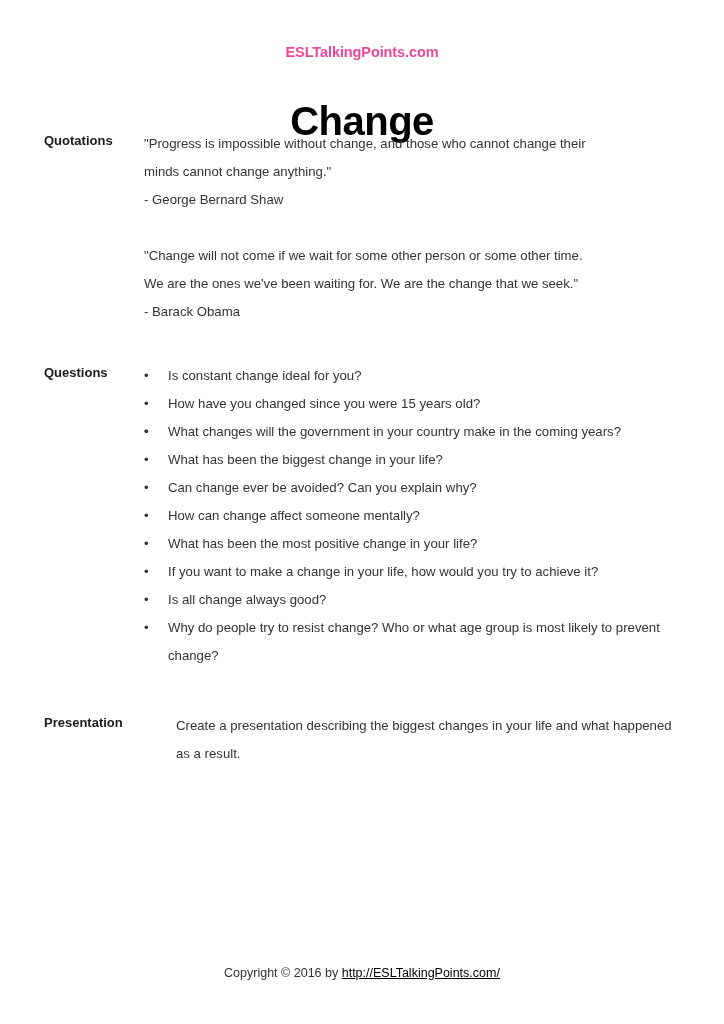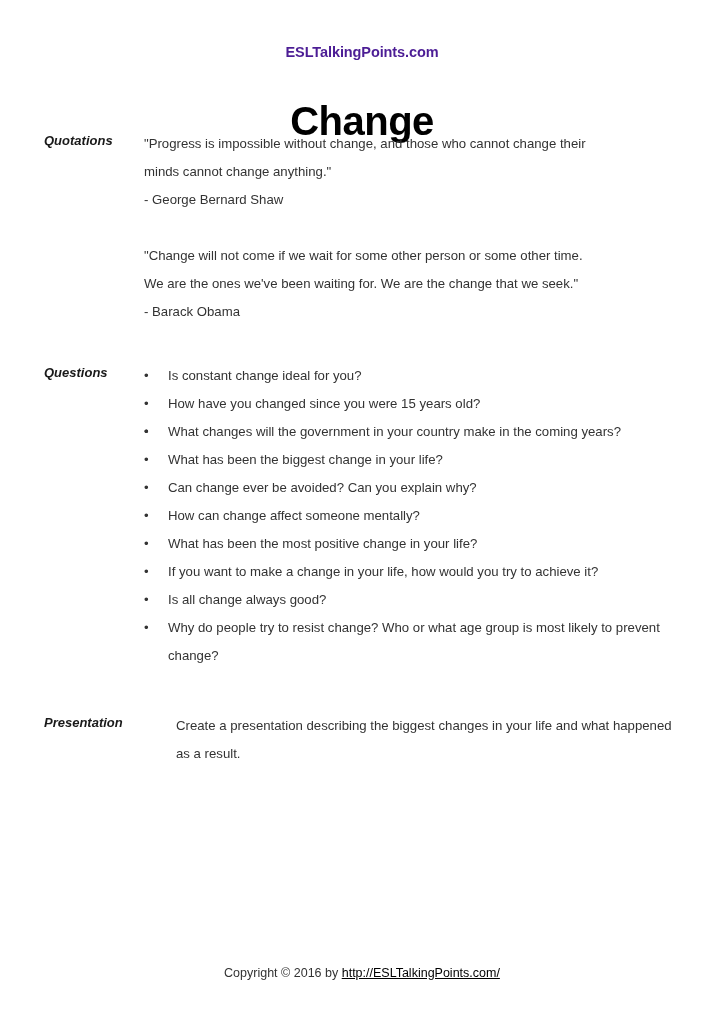--- a/index.html
+++ b/index.html
@@ -25,21 +25,21 @@
 
   
   .site-header {
     position: absolute;
     top: 44px;
     left: 0;
     width: 724px;
     text-align: center;
     font-size: 14.5px;
     font-weight: bold;
-    color: #4c1d95;
+    color: #ec4899;
     letter-spacing: -0.1px;
   }
 
   .page-title {
     position: absolute;
     top: 72px;
     left: 0;
     width: 724px;
     text-align: center;
     font-size: 40px;
@@ -57,21 +57,20 @@
   }
   .section-label {
     position: absolute;
     left: 0;
     top: 0;
     width: 98px;
     font-size: 13px;
     font-weight: bold;
     color: #1a1a1a;
     line-height: 21px;
-    font-style: italic;
   }
   .section-body {
     margin-left: 100px;
     font-size: 13.2px;
     line-height: 28px;
     color: #333333;
   }
 
   
   #quotations { top: 130px; }

